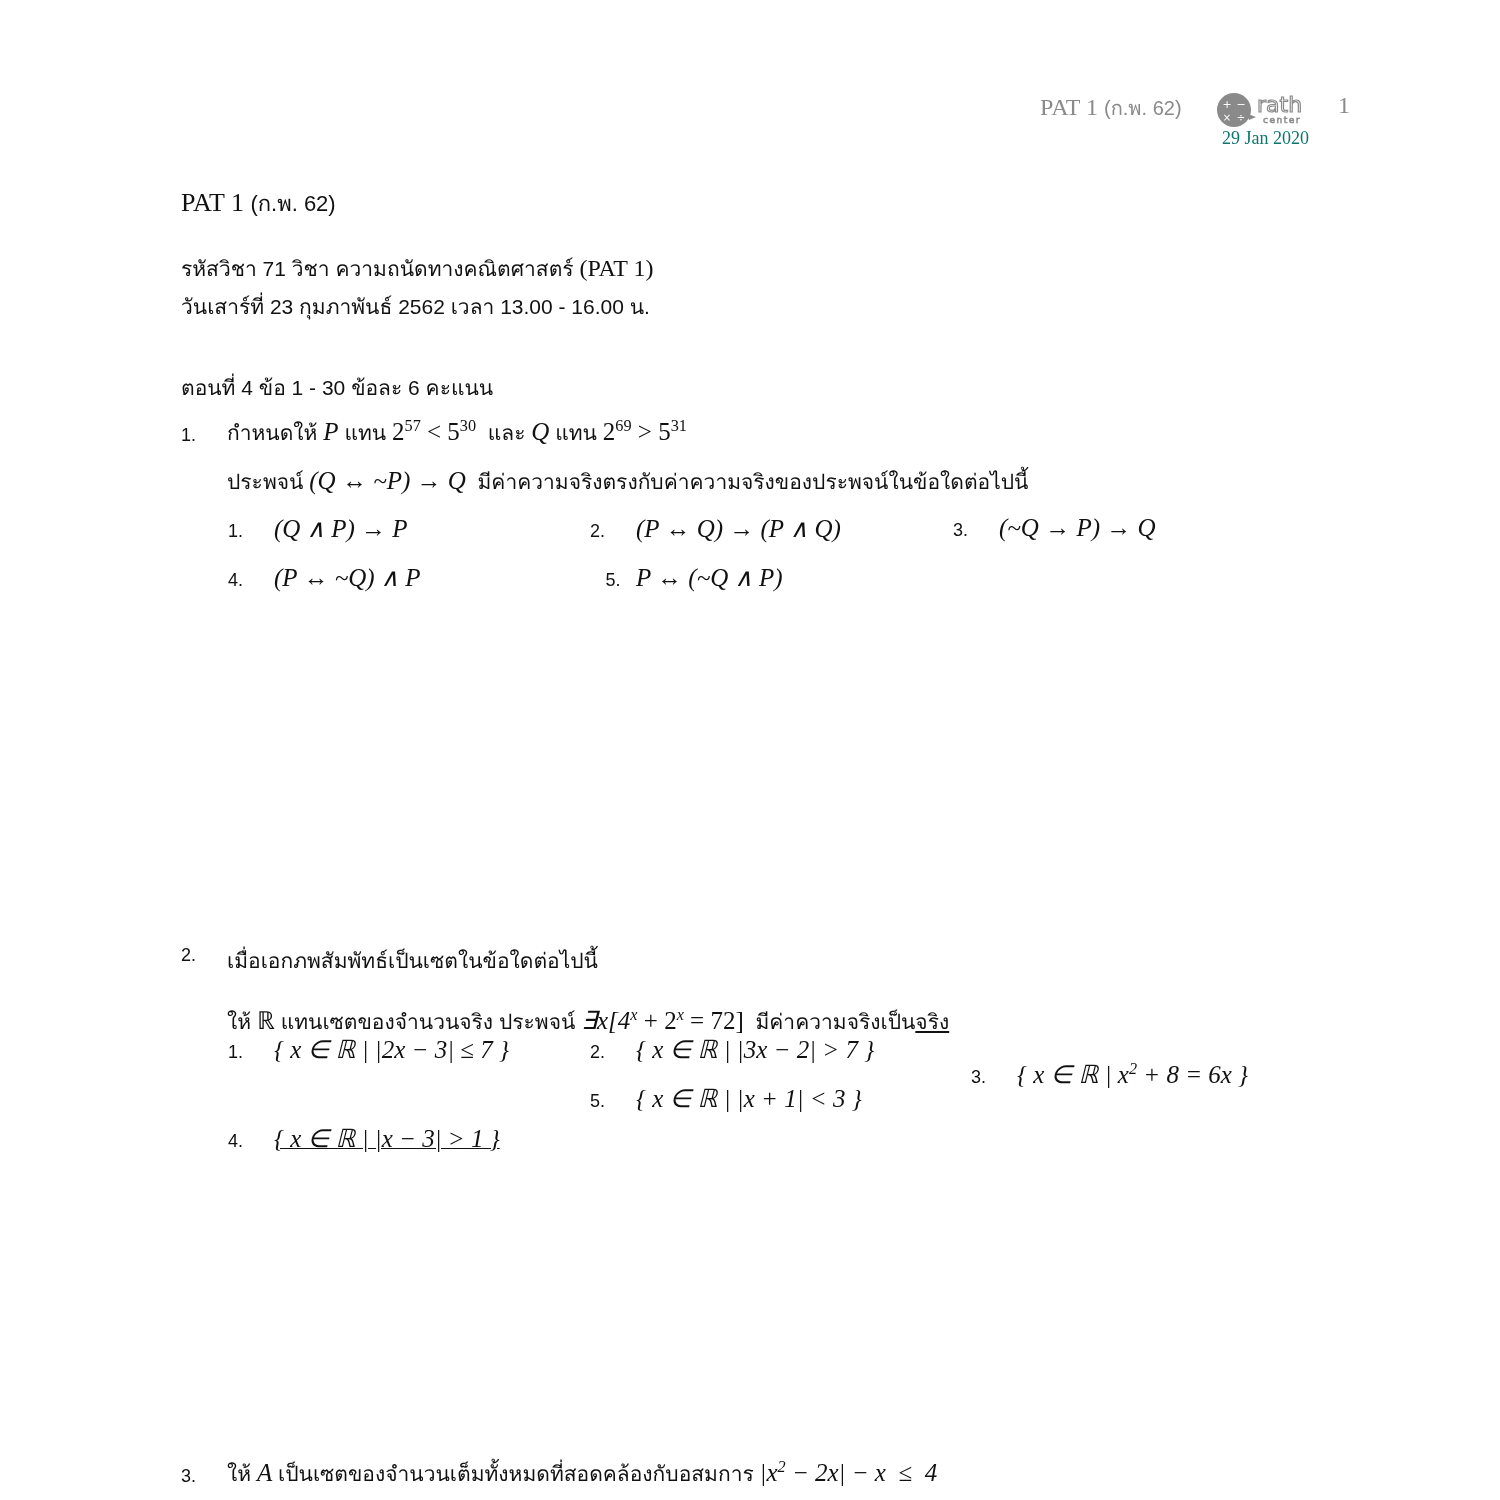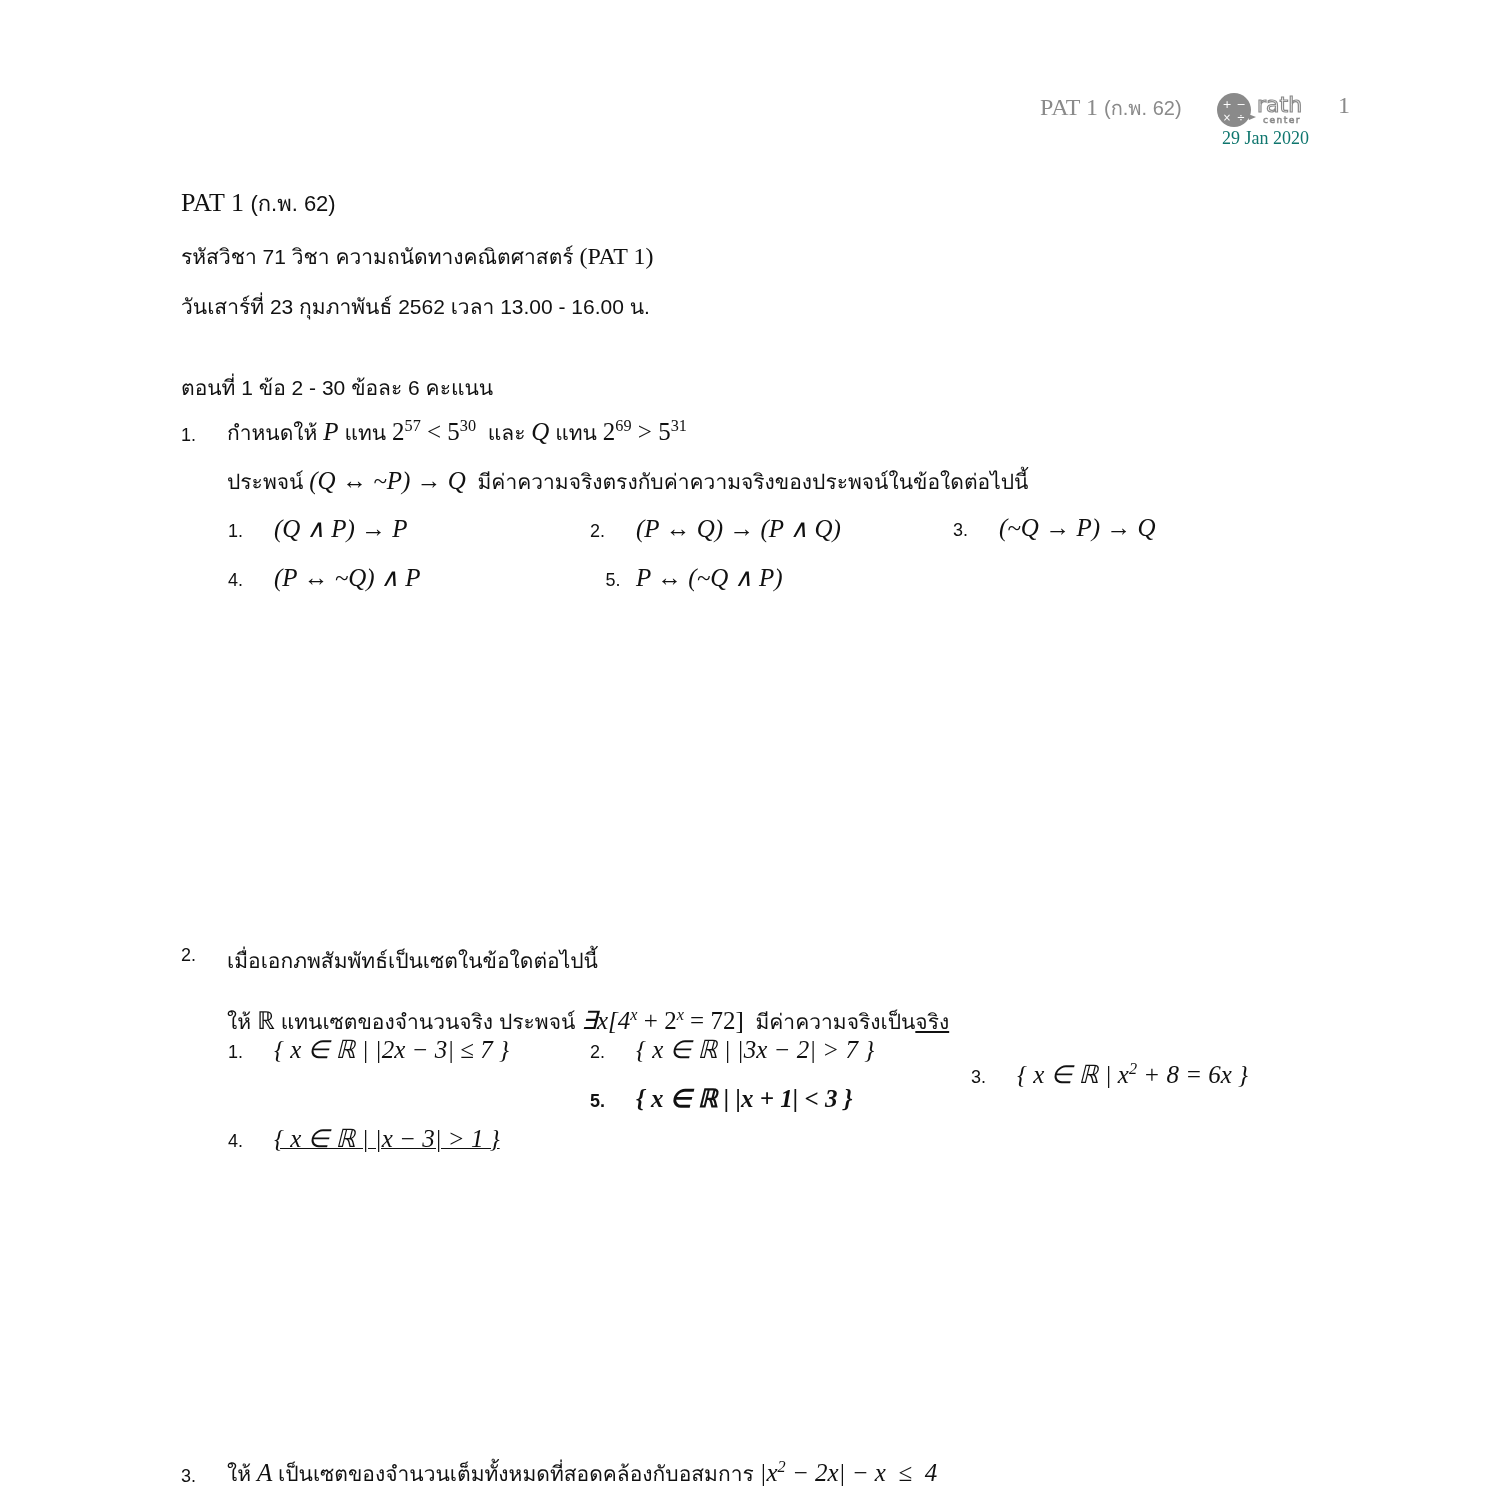--- a/index.html
+++ b/index.html
@@ -47,26 +47,26 @@
     <text x="47" y="33" font-size="9" fill="none" stroke="#8a8a8a" stroke-width="0.7" font-family="DejaVu Sans, sans-serif" letter-spacing="1.5">center</text>
   </svg>
 </div>
 <div class="pagenum">1</div>
 <div class="hdr-date">29 Jan 2020</div>
 
 <div class="line title">
   <span>PAT 1</span>
   <span class="thai">(ก.พ. 62)</span>
 </div>
-<div class="line meta" style="top:240px;">
+<div class="line meta" style="top:252px;">
   <span>รหัสวิชา 71 วิชา ความถนัดทางคณิตศาสตร์</span>
   <span class="latin">(PAT 1)</span>
 </div>
 <div class="line meta" style="top:290px;">วันเสาร์ที่ 23 กุมภาพันธ์ 2562 เวลา 13.00 - 16.00 น.</div>
-<div class="line meta" style="top:371px;">ตอนที่ 1 ข้อ 2 - 30 ข้อละ 6 คะแนน</div>
+<div class="line meta" style="top:371px;">ตอนที่ 4 ข้อ 1 - 30 ข้อละ 6 คะแนน</div>
 
 <div>
   <div class="qnum" style="left:181px; top:425px;">1.</div>
   <div class="qtext" style="left:227px; top:416px;">
     <span>กำหนดให้</span>
     <span class="m mi">P</span>
     <span>แทน</span>
     <span class="m"><span>2</span><sup>57</sup><span style="white-space:pre"> &lt; </span><span>5</span><sup>30</sup></span>
     &nbsp;<span>และ</span>
     <span class="m mi">Q</span>
@@ -92,21 +92,21 @@
     <span class="m">ℝ</span>
     <span>แทนเซตของจำนวนจริง ประพจน์</span>
     <span class="m"><span class="mi">∃x[4</span><sup class="mi">x</sup><span style="white-space:pre"> + 2</span><sup class="mi">x</sup><span style="white-space:pre"> = 72]</span></span>
     &nbsp;<span>มีค่าความจริงเป็น</span><span class="u">จริง</span>
   </div>
   <div class="qtext" style="left:227px; top:944px;">เมื่อเอกภพสัมพัทธ์เป็นเซตในข้อใดต่อไปนี้</div>
   <div class="opt" style="left:228px; top:1035px;"><span class="on">1.</span><span class="ov mi">{ x ∈ ℝ | |2x − 3| ≤ 7 }</span></div>
   <div class="opt" style="left:590px; top:1035px;"><span class="on">2.</span><span class="ov mi">{ x ∈ ℝ | |3x − 2| &gt; 7 }</span></div>
   <div class="opt" style="left:953px; top:1060px;margin-left:18px;"><span class="on">3.</span><span class="ov mi"><span>{ x ∈ ℝ | x</span><sup>2</sup><span style="white-space:pre"> + 8 = 6x }</span></span></div>
   <div class="opt" style="left:228px; top:1124px;text-decoration:underline;"><span class="on">4.</span><span class="ov mi">{ x ∈ ℝ | |x − 3| &gt; 1 }</span></div>
-  <div class="opt" style="left:590px; top:1084px;font-weight:bold;"><span class="on">5.</span><span class="ov mi">{ x ∈ ℝ | |x + 1| &lt; 3 }</span></div>
+  <div class="opt" style="left:590px; top:1084px;"><span class="on">5.</span><span class="ov mi">{ x ∈ ℝ | |x + 1| &lt; 3 }</span></div>
 </div>
 
 <div>
   <div class="qnum" style="left:181px; top:1466px;">3.</div>
   <div class="qtext" style="left:227px; top:1457px;">
     <span>ให้</span>
     <span class="m mi">A</span>
     <span>เป็นเซตของจำนวนเต็มทั้งหมดที่สอดคล้องกับอสมการ</span>
     <span class="m mi"><span>|x</span><sup>2</sup><span style="white-space:pre"> − 2x| − x  ≤  4</span></span>
   </div>

